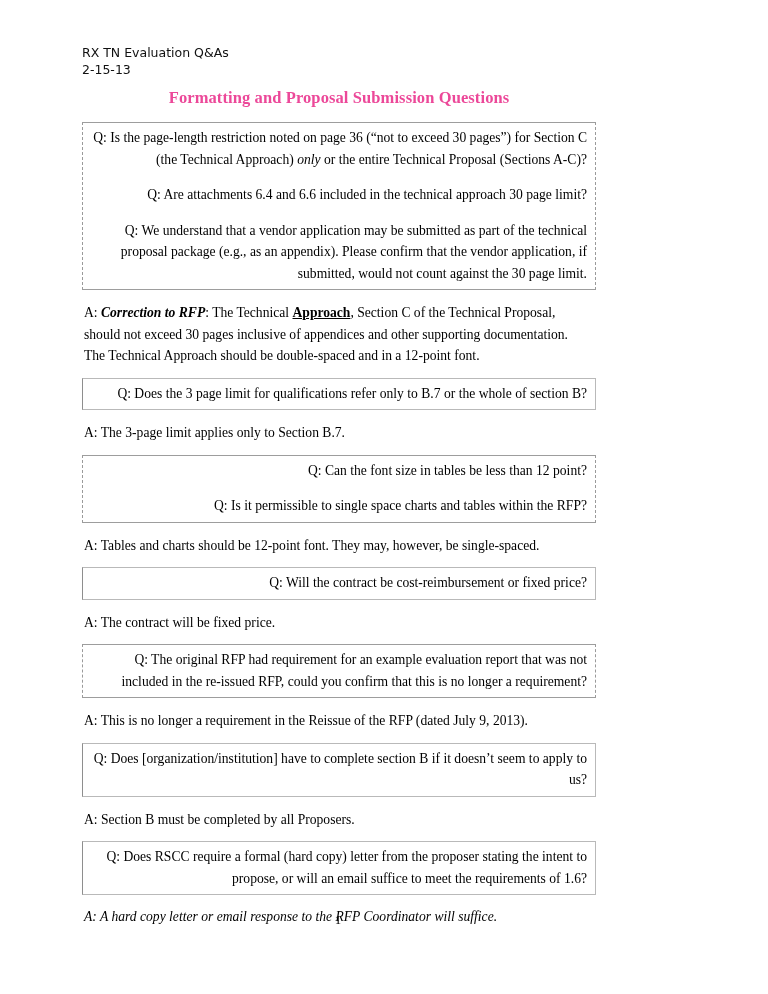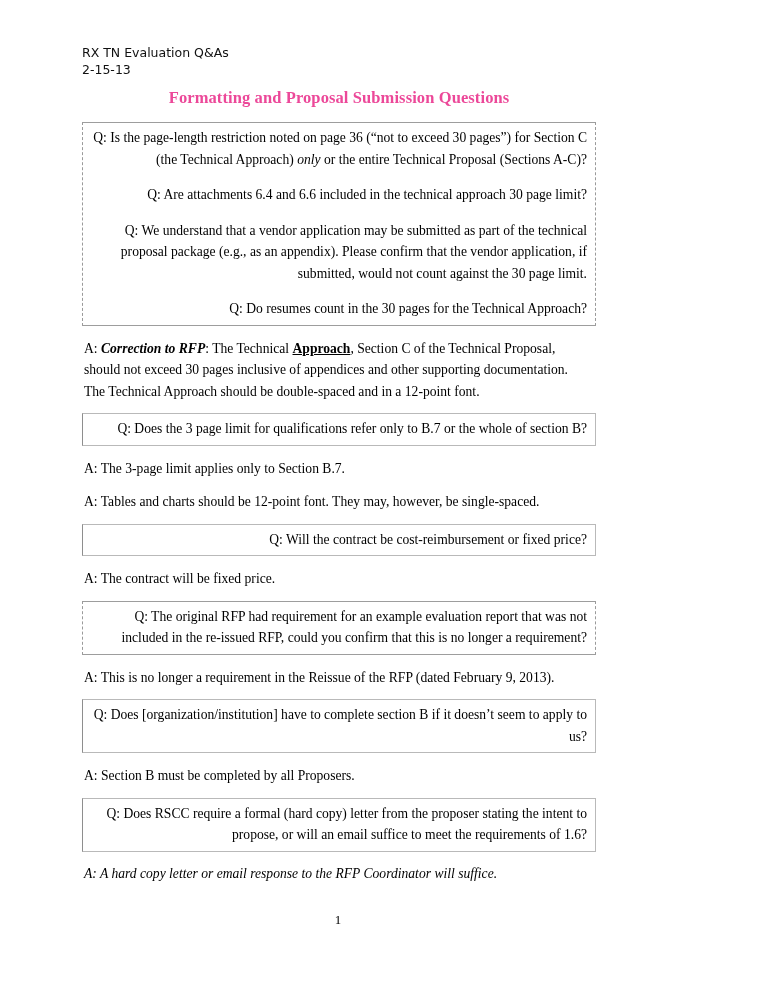--- a/index.html
+++ b/index.html
@@ -105,45 +105,48 @@
   </div>
 
   <div class="doc-title">Formatting and Proposal Submission Questions</div>
 
   <div class="body-block">
 
     <div class="qbox dashed-sides">
       <p><span>Q: Is the page-length restriction noted on page 36 (“not to exceed 30 pages”) for Section C (the Technical Approach) </span><span class="it">only</span><span> or the entire Technical Proposal (Sections A-C)?</span></p>
       <p>Q: Are attachments 6.4 and 6.6 included in the technical approach 30 page limit?</p>
       <p>Q: We understand that a vendor application may be submitted as part of the technical proposal package (e.g., as an appendix). Please confirm that the vendor application, if submitted, would not count against the 30 page limit.</p>
-      <p>Q: Do resumes count in the 30 pages for the Technical Approach?</p>
     </div>
 
     <div class="ans"><span>A: </span><span class="bi">Correction to RFP</span><span>: The Technical </span><span class="bu">Approach</span><span>, Section C of the Technical Proposal, should not exceed 30 pages inclusive of appendices and other supporting documentation. The Technical Approach should be double-spaced and in a 12-point font.</span></div>
 
     <div class="qbox">
       <p>Q: Does the 3 page limit for qualifications refer only to B.7 or the whole of section B?</p>
     </div>
 
     <div class="ans">A: The 3-page limit applies only to Section B.7.</div>
 
+    <div class="qbox dashed-sides">
+      <p>Q: Can the font size in tables be less than 12 point?</p>
+      <p>Q: Is it permissible to single space charts and tables within the RFP?</p>
+    </div>
 
     <div class="ans">A: Tables and charts should be 12-point font. They may, however, be single-spaced.</div>
 
     <div class="qbox">
       <p>Q: Will the contract be cost-reimbursement or fixed price?</p>
     </div>
 
     <div class="ans">A: The contract will be fixed price.</div>
 
     <div class="qbox dashed-sides">
       <p>Q: The original RFP had requirement for an example evaluation report that was not included in the re-issued RFP, could you confirm that this is no longer a requirement?</p>
     </div>
 
-    <div class="ans">A: This is no longer a requirement in the Reissue of the RFP (dated February 9, 2013).</div>
+    <div class="ans">A: This is no longer a requirement in the Reissue of the RFP (dated July 9, 2013).</div>
 
     <div class="qbox">
       <p>Q: Does [organization/institution] have to complete section B if it doesn’t seem to apply to us?</p>
     </div>
 
     <div class="ans">A: Section B must be completed by all Proposers.</div>
 
     <div class="qbox">
       <p>Q: Does RSCC require a formal (hard copy) letter from the proposer stating the intent to propose, or will an email suffice to meet the requirements of 1.6?</p>
     </div>

